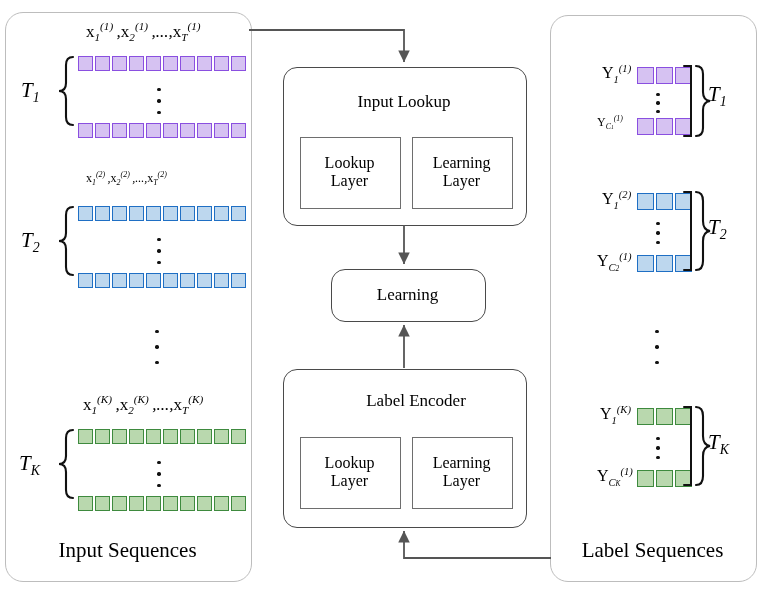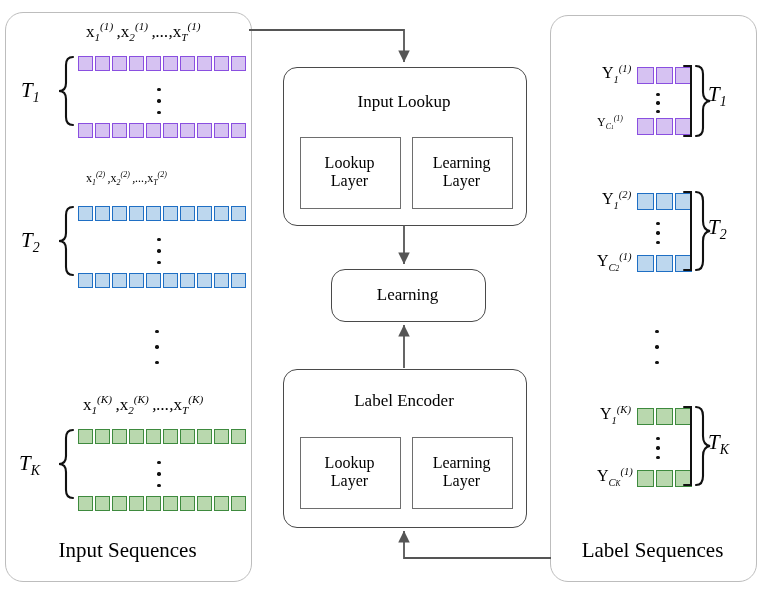--- a/index.html
+++ b/index.html
@@ -165,21 +165,21 @@
 <div class="sqbox" style="left:412px;top:137px;width:99px;height:70px;"></div>
 <div class="ctr" style="left:412px;top:137px;width:99px;height:70px;">
   <span><span>Learning</span><br>
         <span>Layer</span></span>
 </div>
 
 <div class="rbox" style="left:331px;top:269px;width:153px;height:51px;"></div>
 <div class="ctr" style="left:331px;top:269px;width:153px;height:51px;font-size:17px;">Learning</div>
 
 <div class="rbox" style="left:283px;top:369px;width:242px;height:157px;"></div>
-<div class="ttl" style="left:283px;top:391px;width:242px;">Label Encoder</div>
+<div class="ttl" style="left:283px;top:391px;width:266px;">Label Encoder</div>
 <div class="sqbox" style="left:300px;top:437px;width:99px;height:70px;"></div>
 <div class="ctr" style="left:300px;top:437px;width:99px;height:70px;">
   <span><span>Lookup</span><br>
         <span>Layer</span></span>
 </div>
 <div class="sqbox" style="left:412px;top:437px;width:99px;height:70px;"></div>
 <div class="ctr" style="left:412px;top:437px;width:99px;height:70px;">
   <span><span>Learning</span><br>
         <span>Layer</span></span>
 </div>

